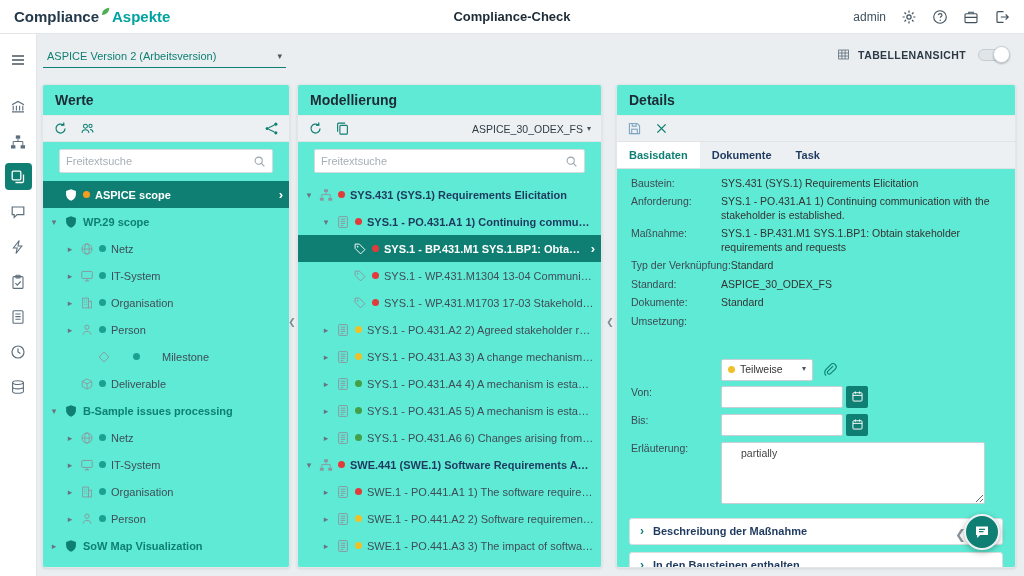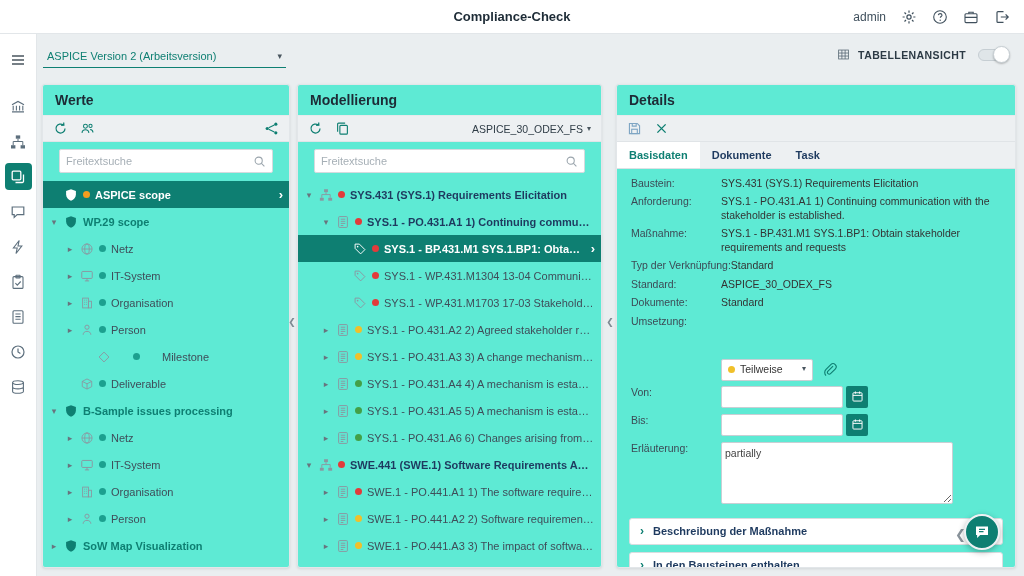--- a/index.html
+++ b/index.html
@@ -77,38 +77,47 @@
   .frow{display:flex;margin-bottom:5px}
   .flabel{flex:0 0 90px;color:#3c4a55;white-space:nowrap}
   .fvalue{flex:1;color:#333}
   .select{display:inline-flex;align-items:center;gap:5px;border:1px solid #c8cfd4;border-radius:2px;height:22px;padding:0 6px;background:#fff;min-width:92px;cursor:pointer}
   .select .dot{width:7px;height:7px;border-radius:50%}
   .select .caret{font-size:8px;color:#4a565f;margin-left:auto}
   .clip{width:15px;height:15px;color:var(--primary,#0e7f72);margin-left:9px;cursor:pointer;align-self:center}
   .tinput{width:122px;height:22px;border:1px solid #c8cfd4;border-radius:2px;font-family:inherit;font-size:10.5px;padding:0 5px;color:#444;outline:none}
   .calbtn{width:22px;height:22px;background:var(--primary,#0e7f72);border-radius:2px;color:#fff;display:inline-flex;align-items:center;justify-content:center;margin-left:3px;cursor:pointer}
   .calbtn .icon{width:13px;height:13px}
-  .ftext{width:232px;height:62px;border:1px solid #c8cfd4;border-radius:2px;font-family:inherit;font-size:10.5px;padding:4px 3px;color:#444;resize:both;outline:none}
+  .ftext{width:264px;height:62px;border:1px solid #c8cfd4;border-radius:2px;font-family:inherit;font-size:10.5px;padding:4px 19px;color:#444;resize:both;outline:none}
   #sections{padding:3px 12px 0}
   .section{display:flex;align-items:center;gap:9px;border:1px solid #d8dde0;border-radius:3px;height:27px;padding:0 10px;margin-bottom:7px;cursor:pointer;background:#fff}
   .section .chev{color:var(--primary,#0e7f72);font-weight:bold;font-size:12px}
   .section .slabel{font-size:11px;font-weight:bold;color:var(--navy,#1e3a5f)}
 
   
   .panel-handle{position:absolute;top:300px;width:8px;height:44px;color:#7e8a93;font-size:9px;display:flex;align-items:center;justify-content:center;cursor:pointer;z-index:3}
   #handle-werte{left:288px}
   #handle-mod{left:606px}
   #details-collapse{position:absolute;right:58px;bottom:34px;color:#8a949c;font-size:13px;cursor:pointer;z-index:6}
   #chat-fab{position:absolute;right:24px;bottom:26px;width:36px;height:36px;border-radius:50%;background:var(--primary,#0e7f72);display:flex;align-items:center;justify-content:center;box-shadow:0 2px 6px rgba(0,0,0,.3);cursor:pointer;border:2px solid #eef1f3;z-index:6}
   #chat-fab .icon{width:18px;height:18px}
 </style>
 </head>
 <body>
 
 <header id="app-header">
+  <div class="logo">
+    <span class="lp1">Compliance</span>
+    <span class="icon leaf">
+        <svg viewBox="0 0 16 16">
+          <path d="M2.8 13.2C3 6.6 7.8 3.2 13.6 2.6c-.5 6-3.4 9.8-10.8 10.6z" fill="currentColor"></path>
+        </svg>
+      </span>
+    <span class="lp2">Aspekte</span>
+  </div>
   <div id="app-title">Compliance-Check</div>
   <div id="header-right">
     <span id="user-name">admin</span>
     <span id="header-icons" style="display:flex;gap:15px;align-items:center">
         <span class="icon hicon">
           <svg viewBox="0 0 16 16" fill="none" stroke="currentColor" stroke-width="1.2">
             <circle cx="8" cy="8" r="2.1"></circle>
             <path d="M8 1.6v2.1M8 12.3v2.1M1.6 8h2.1M12.3 8h2.1M3.5 3.5L5 5M11 11l1.5 1.5M12.5 3.5L11 5M5 11l-1.5 1.5"></path>
           </svg>
         </span>

